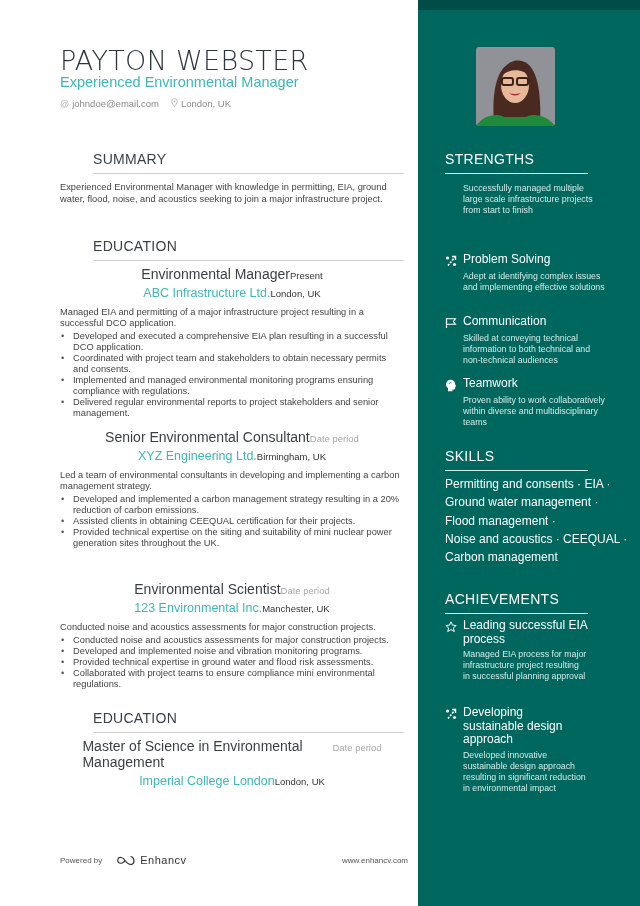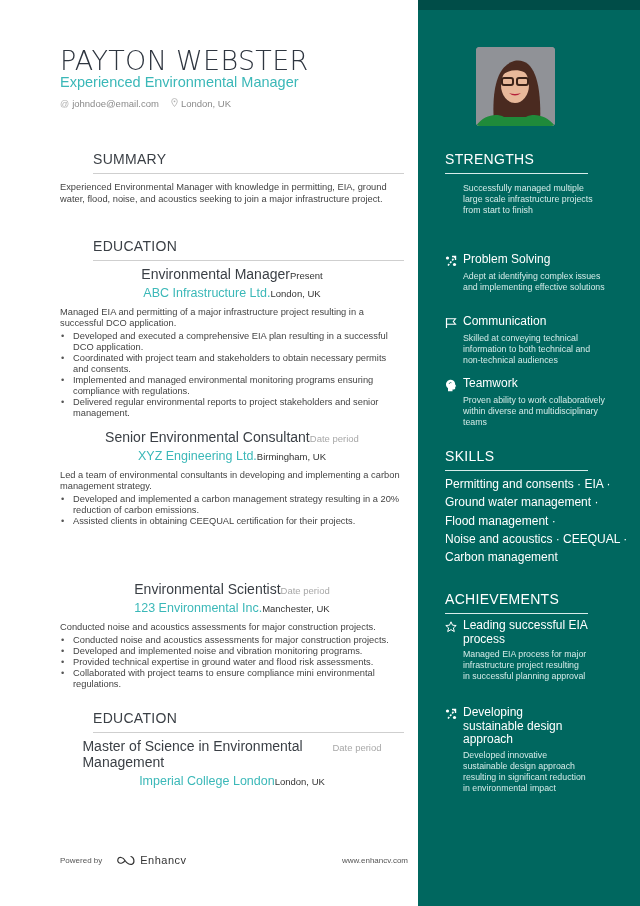--- a/index.html
+++ b/index.html
@@ -103,20 +103,21 @@
       <span class="job-date muted">Date period</span>
     </div>
     <div class="job-row" style="margin-top:4px;">
       <span class="company">XYZ Engineering Ltd.</span>
       <span class="job-loc">Birmingham, UK</span>
     </div>
     <div class="job-desc">Led a team of environmental consultants in developing and implementing a carbon management strategy.</div>
     <ul class="bullets">
       <li>Developed and implemented a carbon management strategy resulting in a 20% reduction of carbon emissions.</li>
       <li>Assisted clients in obtaining CEEQUAL certification for their projects.</li>
+      <li>Provided technical expertise on the siting and suitability of mini nuclear power generation sites throughout the UK.</li>
     </ul>
   </div>
 
   <div class="job" style="top:581px;">
     <div class="job-row">
       <span class="job-title">Environmental Scientist</span>
       <span class="job-date muted">Date period</span>
     </div>
     <div class="job-row" style="margin-top:4px;">
       <span class="company">123 Environmental Inc.</span>

